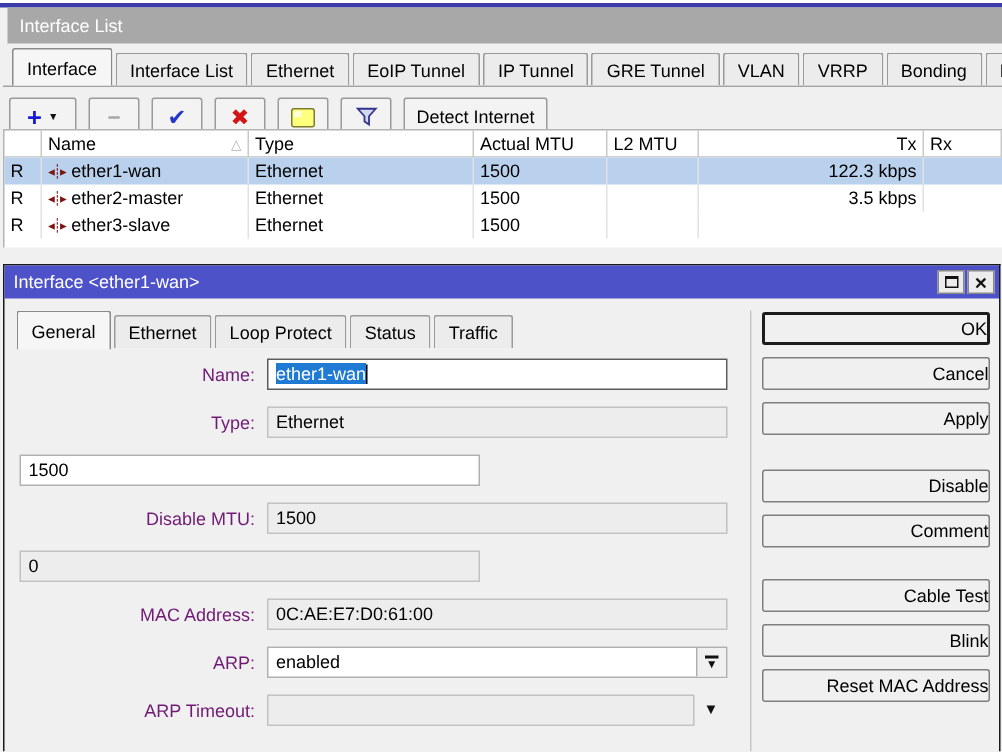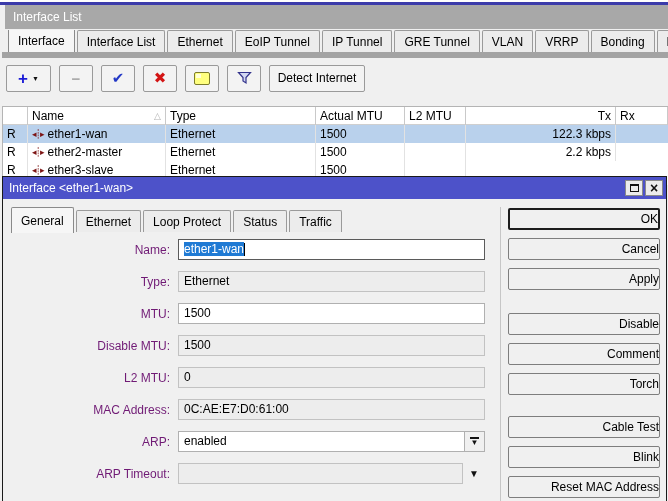--- a/index.html
+++ b/index.html
@@ -8,40 +8,40 @@
   .screen { position:relative; width:668px; height:501px; background:#f0f0f0;border-radius:20px; }
 
   
   .top-edge { position:absolute; top:0; left:0; width:668px; height:5px; background:#fff; border-bottom:3px solid #3b3baa; }
 
   
   .win-titlebar { position:absolute; top:5px; left:5px; width:663px; height:24px; background:#a8a8a8; color:#fff; display:flex; align-items:center; padding-left:8px; }
 
   
   .tabbar { position:absolute; display:flex; align-items:flex-end; padding-left:6px; }
-  .main-tabbar { top:30px; left:2px; width:666px; height:28px; border-bottom:6px solid #a3a3a3; overflow:hidden; white-space:nowrap; }
+  .main-tabbar { top:30px; left:2px; width:666px; height:28px; border-bottom:1px solid #a3a3a3; overflow:hidden; white-space:nowrap; }
   .tab { flex:0 0 auto; background:#ececec; border:1px solid #9a9a9a; border-bottom:none; border-radius:2px 2px 0 0; padding:4px 9px 4px 9px; margin-right:2px; height:22px; line-height:14px; }
   .tab.active { background:#f6f6f6; height:26px; padding-top:6px; border-color:#8a8a8a; position:relative; z-index:2; margin-bottom:-1px; }
 
   
   .toolbar { position:absolute; top:60px; left:2px; width:666px; height:36px; display:flex; align-items:center; padding-left:4px; }
   .tbtn { height:27px; background:#f3f3f3; border:1px solid #9a9a9a; border-radius:2px; display:flex; align-items:center; justify-content:center; margin-right:8px; }
   .tbtn.icon { width:34px; }
   .tbtn.wide { width:45px; }
   .tbtn.text { width:96px; }
   .plus-glyph { color:#1a1ad6; font-size:17px; font-weight:bold; line-height:17px; }
   .caret { font-size:7px; color:#111; margin-left:4px; }
   .minus-glyph { color:#a8a8a8; font-size:15px; font-weight:bold; }
   .check-glyph { color:#2338c6; font-size:15px; font-weight:bold; }
   .xmark-glyph { color:#d31515; font-size:15px; font-weight:bold; }
   .note-glyph { width:16px; height:13px; background:#ffff7e; border:1px solid #7c7c2c; border-radius:2px; position:relative; }
   .note-glyph::after { content:""; position:absolute; left:1px; top:1px; width:5px; height:4px; background:#ffffd8; }
 
   
-  .list { position:absolute; top:106px; left:2px; width:666px; height:79px; background:#fff; border-top:1px solid #b4b4b4; border-left:1px solid #b4b4b4; }
+  .list { position:absolute; top:86px; left:2px; width:666px; height:79px; background:#fff; border-top:1px solid #b4b4b4; border-left:1px solid #b4b4b4; }
   .trow { display:flex; height:18px; align-items:center; }
   .thead { border-bottom:1px solid #cfcfcf; font-weight:normal; }
   .cell { height:18px; line-height:18px; padding:0 4px; border-right:1px solid #e2e2e2; overflow:hidden; white-space:nowrap; }
   .thead .cell { border-right:1px solid #c9c9c9; }
   .c-flag { width:25px; }
   .c-name { width:138px; display:flex; align-items:center; justify-content:space-between; }
   .c-type { width:150px; }
   .c-amtu { width:89px; }
   .c-l2 { width:61px; }
   .c-tx { width:150px; text-align:right; }
@@ -166,21 +166,21 @@
       <div class="cell c-flag">R</div>
       <div class="cell c-name">
         <span class="name-wrap">
           <span class="port-icon">◂┊▸</span>
           <span>ether2-master</span>
         </span>
       </div>
       <div class="cell c-type">Ethernet</div>
       <div class="cell c-amtu">1500</div>
       <div class="cell c-l2"></div>
-      <div class="cell c-tx">2.2 kbps</div>
+      <div class="cell c-tx">3.5 kbps</div>
       <div class="cell c-rx"></div>
     </div>
 
     <div class="trow">
       <div class="cell c-flag">R</div>
       <div class="cell c-name">
         <span class="name-wrap">
           <span class="port-icon">◂┊▸</span>
           <span>ether3-slave</span>
         </span>
@@ -216,29 +216,27 @@
     <div class="form">
       <div class="frow">
         <div class="flabel">Name:</div>
         <div class="field focused"><span class="sel-text">ether1-wan</span><span class="caret-bar"></span></div>
       </div>
       <div class="frow">
         <div class="flabel">Type:</div>
         <div class="field disabled">Ethernet</div>
       </div>
       <div class="frow">
-        <div class="flabel">MTU:</div>
         <div class="field">1500</div>
       </div>
       <div class="frow">
         <div class="flabel">Disable MTU:</div>
         <div class="field disabled">1500</div>
       </div>
       <div class="frow">
-        <div class="flabel">L2 MTU:</div>
         <div class="field disabled">0</div>
       </div>
       <div class="frow">
         <div class="flabel">MAC Address:</div>
         <div class="field disabled">0C:AE:E7:D0:61:00</div>
       </div>
       <div class="frow">
         <div class="flabel">ARP:</div>
         <div class="field">
           <span>enabled</span>
@@ -253,20 +251,19 @@
         <span class="out-arrow">▼</span>
       </div>
     </div>
 
     <div class="btncol">
       <div class="dbtn default">OK</div>
       <div class="dbtn">Cancel</div>
       <div class="dbtn">Apply</div>
       <div class="dbtn gap-before">Disable</div>
       <div class="dbtn">Comment</div>
-      <div class="dbtn">Torch</div>
       <div class="dbtn gap-before-sm">Cable Test</div>
       <div class="dbtn">Blink</div>
       <div class="dbtn">Reset MAC Address</div>
     </div>
   </div>
 
 </div>
 
 </body></html>

